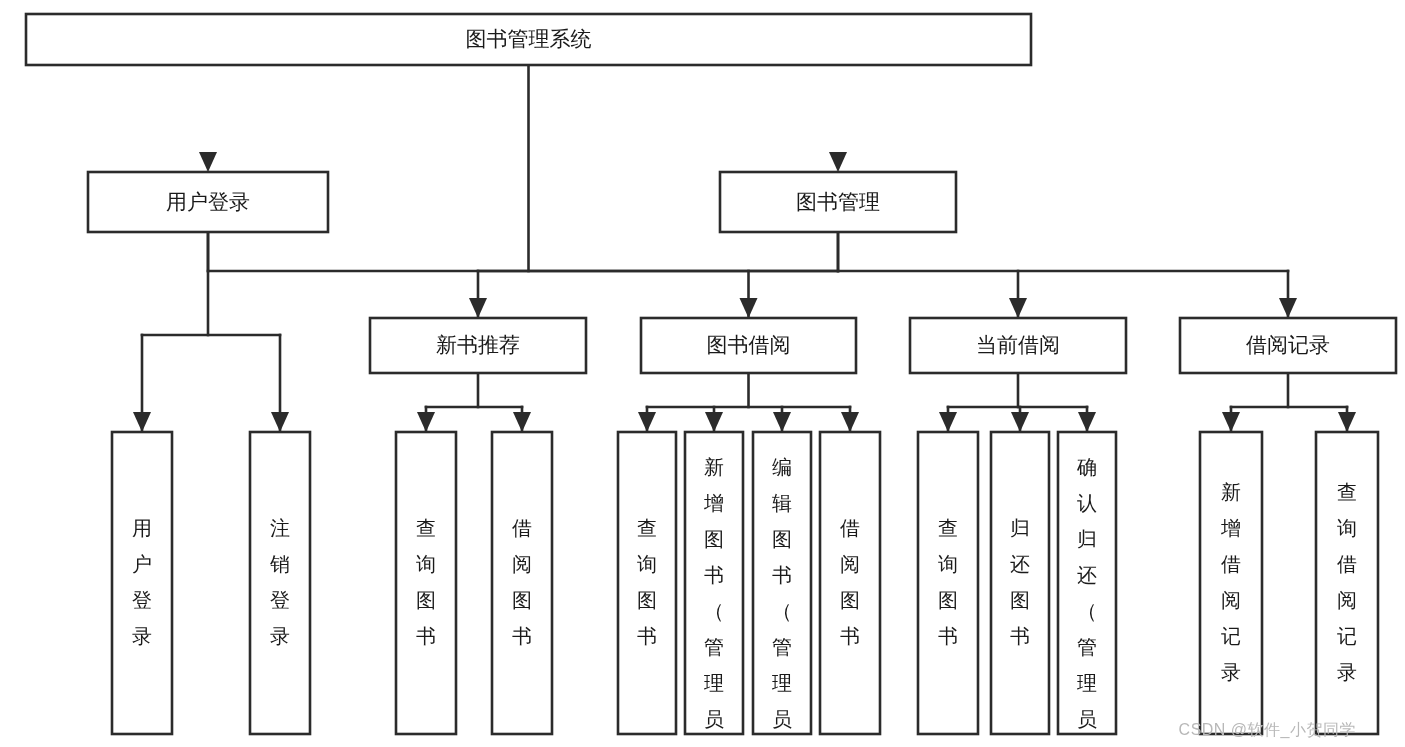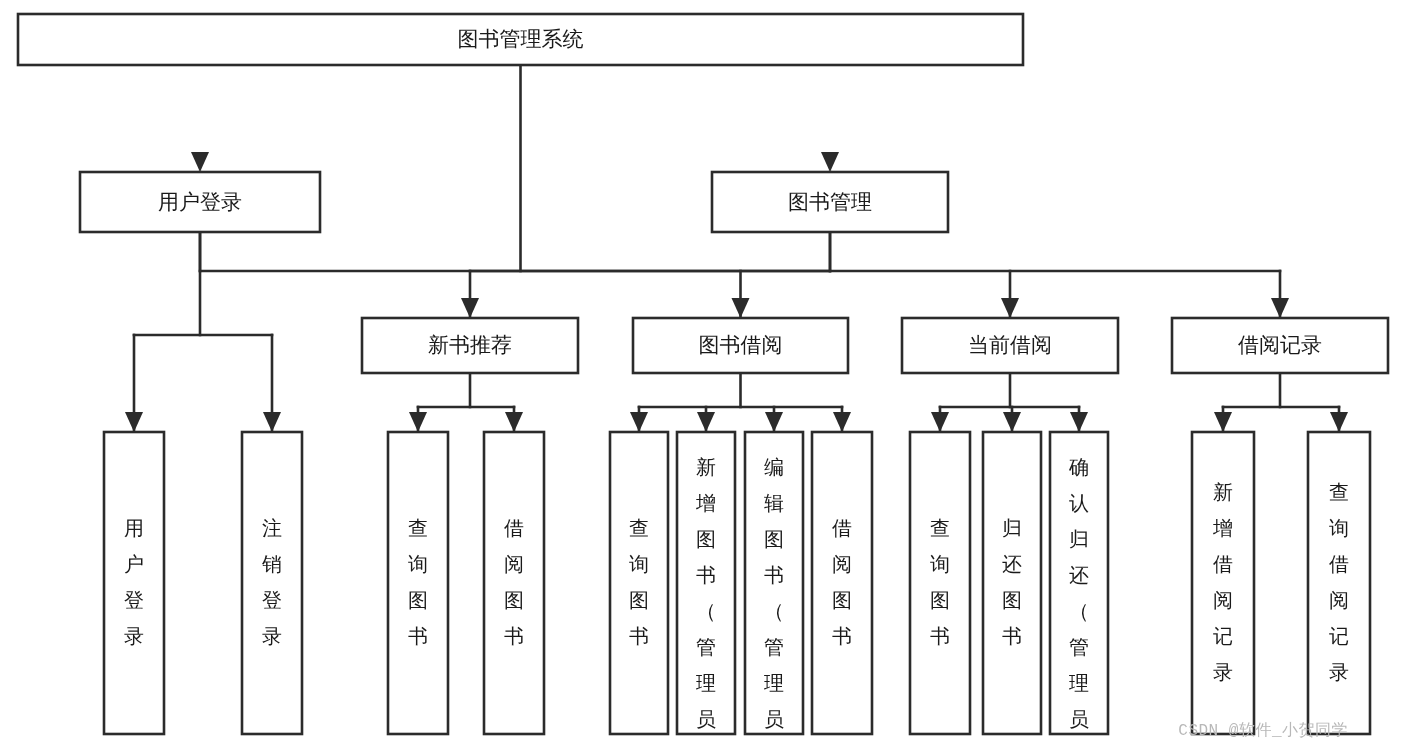--- a/index.html
+++ b/index.html
@@ -1,31 +1,31 @@
 <!DOCTYPE html>
 <html><head>
 <meta charset="utf-8">
 <style>
   html,body{margin:0;padding:0;background:#ffffff;}
   body{width:1405px;height:747px;overflow:hidden;
        font-family:"Liberation Sans","DejaVu Sans",sans-serif;}
-  #stage{position:relative;width:1356px;height:747px;background:#fff;}
+  #stage{position:relative;width:1356px;height:747px;background:#fff;margin-left:8px;}
   svg#diagram{position:absolute;left:0;top:0;width:1405px;height:747px;}
   .node-rect{fill:#ffffff;stroke:#2b2b2b;stroke-width:2.6;}
   .conn{stroke:#2b2b2b;stroke-width:2.6;fill:none;stroke-linecap:square;}
   .arrowhead{fill:#2b2b2b;stroke:none;}
   .node-label{fill:#1a1a1a;font-size:21px;
               font-family:"Liberation Sans","DejaVu Sans",sans-serif;
               text-anchor:middle;dominant-baseline:middle;}
   .vlabel{fill:#1a1a1a;font-size:20px;
           font-family:"Liberation Sans","DejaVu Sans",sans-serif;
           text-anchor:middle;}
   .watermark{position:absolute;right:8px;bottom:6px;color:#b8b8b8;
              font-size:16px;letter-spacing:.5px;white-space:nowrap;
-             font-family:Liberation Mono, monospace;}
+             font-family:Liberation Sans, sans-serif;}
 </style>
 </head>
 <body>
 
 <div id="stage">
   <svg id="diagram" viewBox="0 0 1405 747">
     <g id="connectors">
         <path d="M 520.5 65 L 520.5 271" class="conn"></path>
         <path d="M 200 271 L 830 271" class="conn"></path>
         <path d="M 200 271 L 200 172" class="conn"></path>

